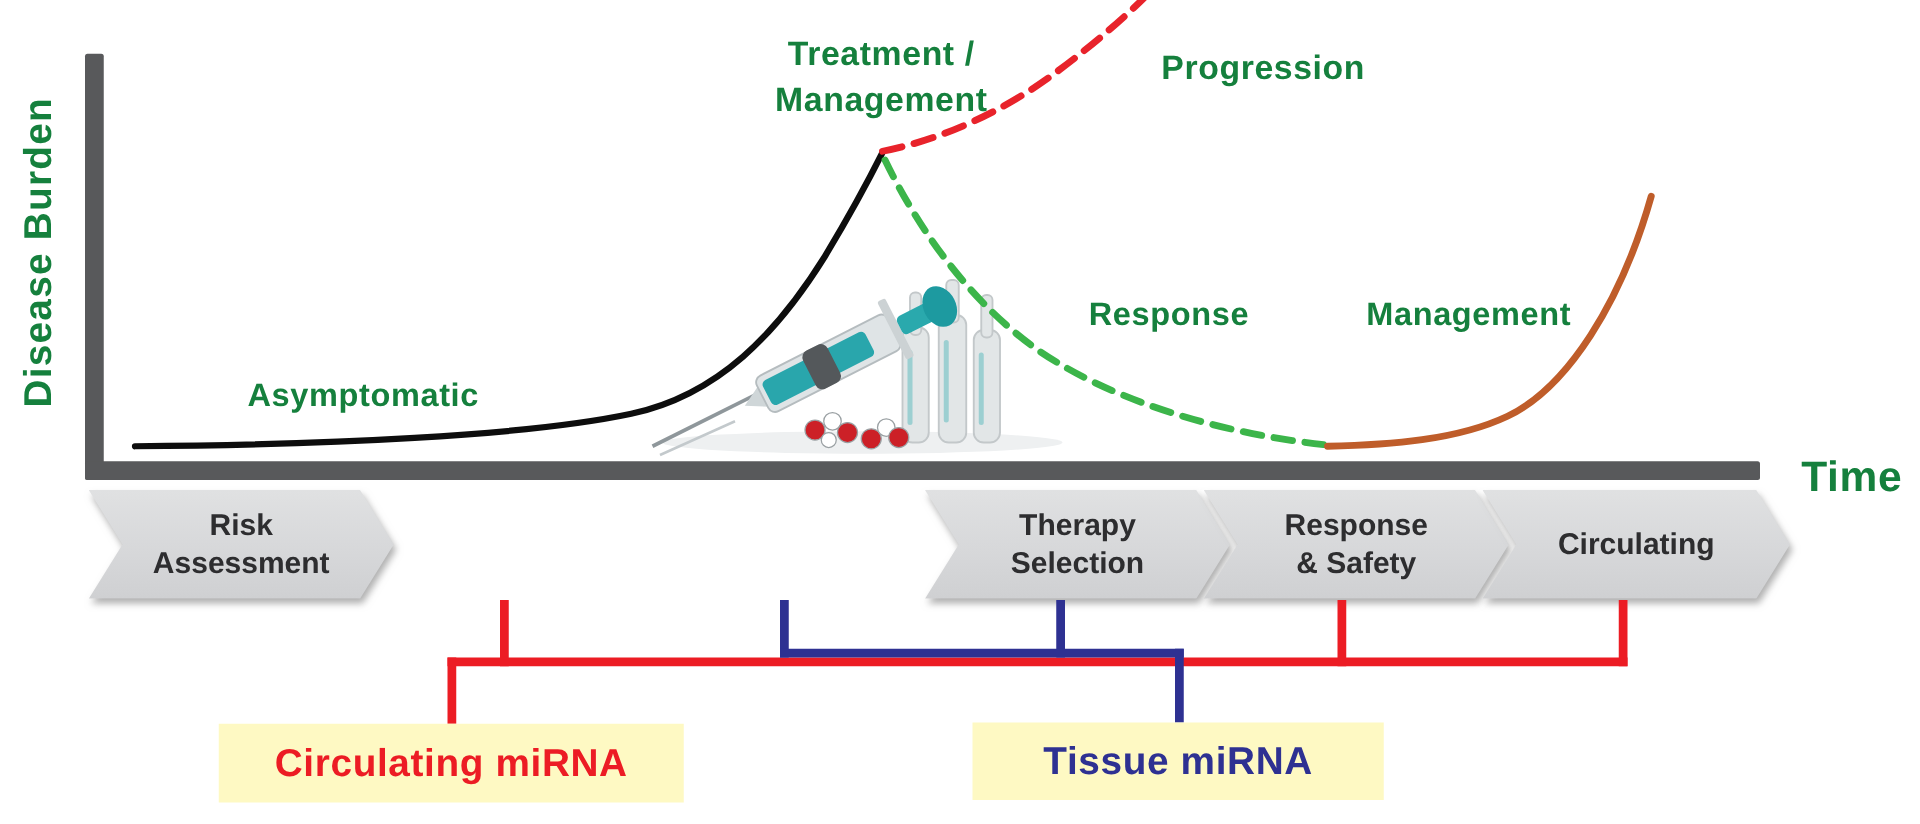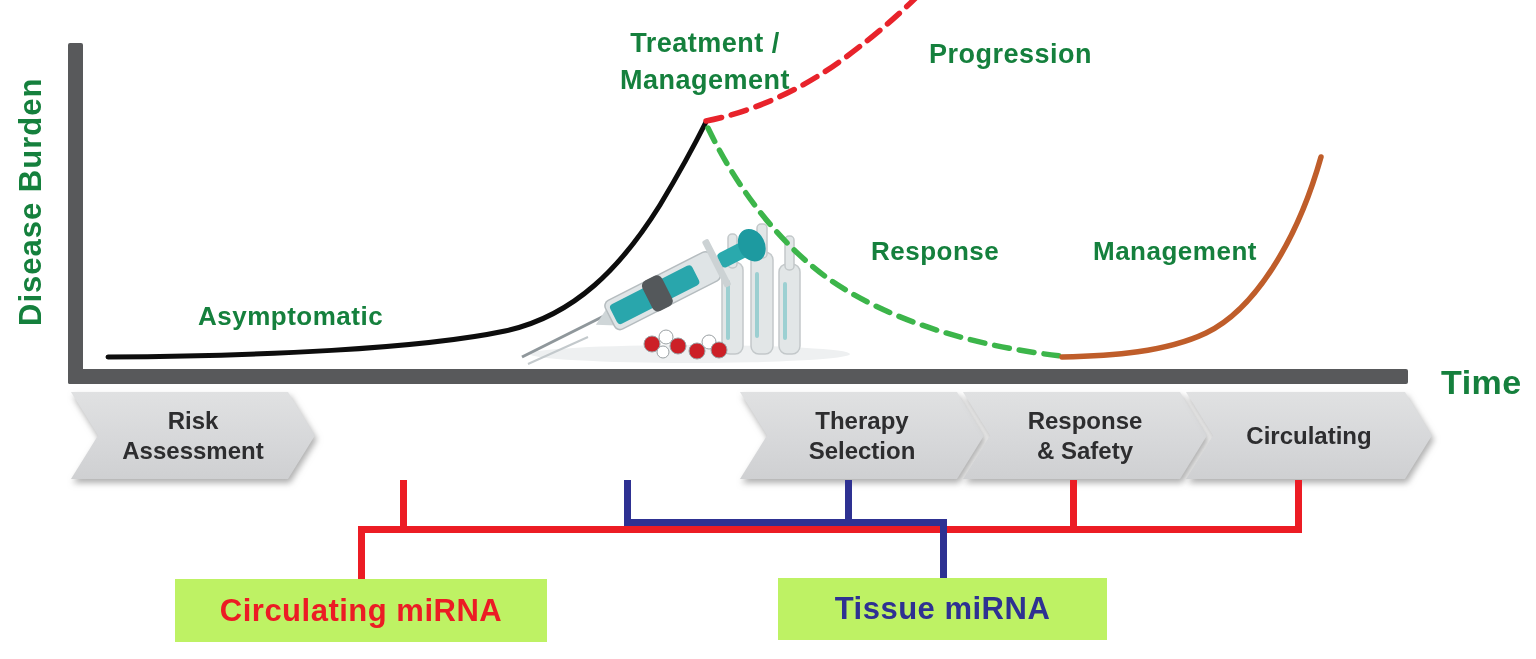--- a/index.html
+++ b/index.html
@@ -30,21 +30,21 @@
     clip-path:polygon(0 0,calc(100% - 27px) 0,100% 50%,calc(100% - 27px) 100%,0 100%,27px 50%);
     display:flex;align-items:center;justify-content:center;text-align:center;
     font-size:24px;line-height:30px;color:#2d2d2f;font-weight:bold;white-space:pre-line;
   }
   
   .conn{position:absolute;}
   .conn.red{background:#EC1C24;}
   .conn.blue{background:#2E3192;}
   
   .bm-box{
-    position:absolute;background:#bef264;
+    position:absolute;background:#fef9c3;
     display:flex;align-items:center;justify-content:center;
     font-size:31px;font-weight:bold;letter-spacing:.5px;
   }
   .bm-box.circulating{left:175px;top:579px;width:372px;height:63px;color:#EC1C24;}
   .bm-box.tissue{left:778px;top:578px;width:329px;height:62px;color:#2E3192;}
 </style>
 </head>
 <body>
 
 <div id="canvas">

